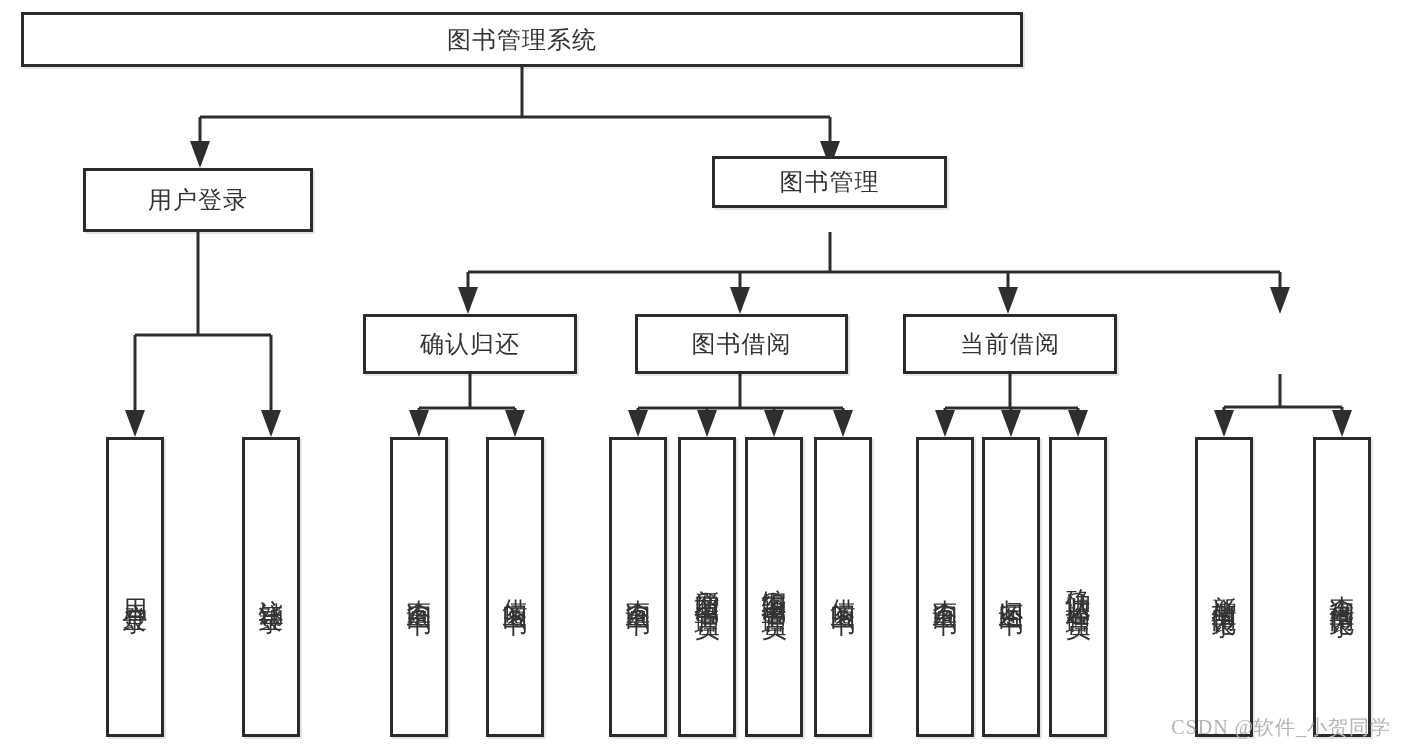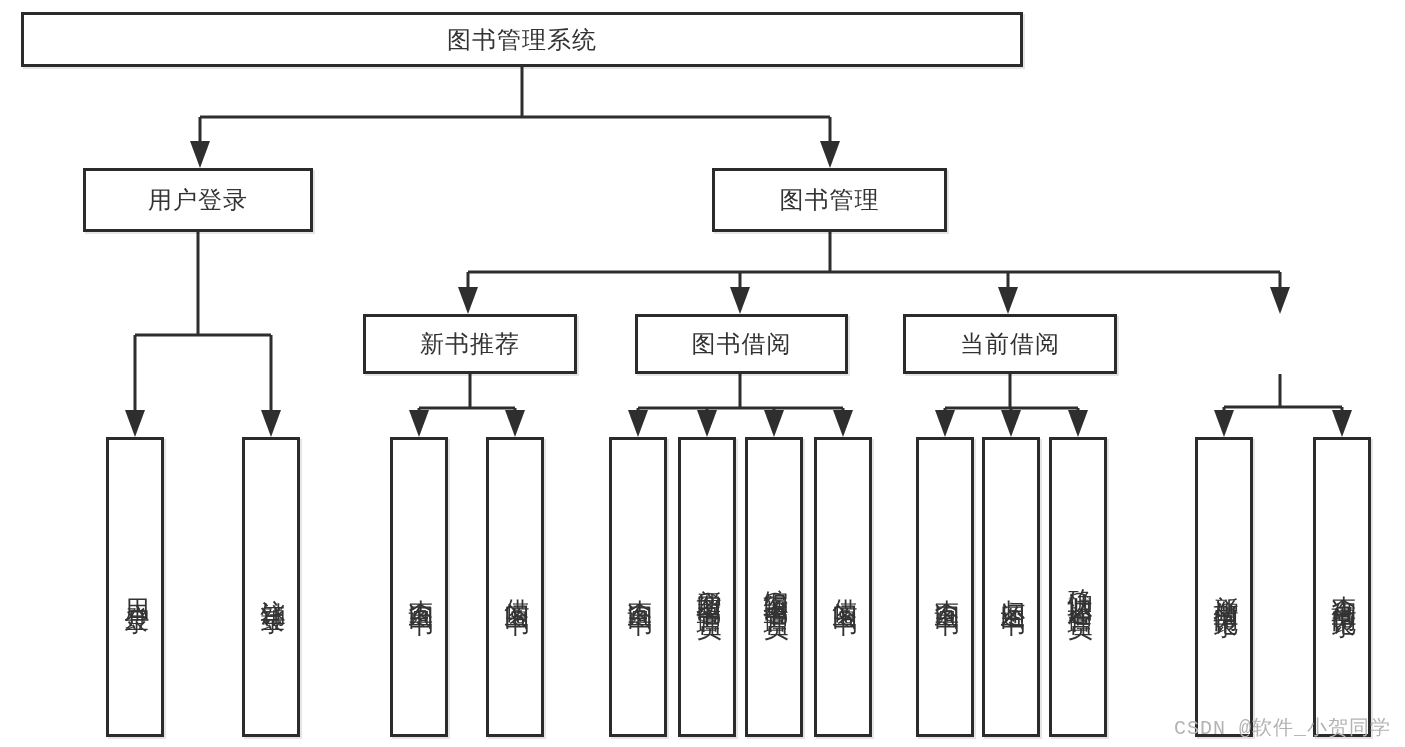--- a/index.html
+++ b/index.html
@@ -6,21 +6,21 @@
     --line-color:#2e2e2e;
     --box-border-color:#2b2b2b;
     --box-fill:#ffffff;
     --text-color:#333333;
     --watermark-color:#b3b3b3;
     --background:#ffffff;
   }
   html,body{margin:0;padding:0;background:var(--background);}
   #stage{
     position:relative;width:1405px;height:747px;background:var(--background);
-    font-family:Liberation Mono, monospace;
+    font-family:Liberation Serif, serif;
     color:var(--text-color);overflow:hidden;
   }
   #wires{position:absolute;left:0;top:0;width:1405px;height:747px;}
   #wires path{stroke:var(--line-color);stroke-width:3;fill:none;}
   #wires polygon{fill:var(--line-color);stroke:none;}
   .box{
     position:absolute;box-sizing:border-box;
     border:3px solid var(--box-border-color);
     background:var(--box-fill);
     display:flex;align-items:center;justify-content:center;
@@ -96,26 +96,26 @@
     </g>
   </svg>
 
   <div class="box node" style="left:21px;top:12px;width:1002px;height:55px">
     <span>图书管理系统</span>
   </div>
 
   <div class="box node" style="left:83px;top:168px;width:230px;height:64px">
     <span>用户登录</span>
   </div>
-  <div class="box node" style="left:712px;top:168px;width:235px;height:64px">
+  <div class="box node" style="left:712px;top:156px;width:235px;height:52px">
     <span>图书管理</span>
   </div>
 
   <div class="box node" style="left:363px;top:314px;width:214px;height:60px">
-    <span>新书推荐</span>
+    <span>确认归还</span>
   </div>
   <div class="box node" style="left:635px;top:314px;width:213px;height:60px">
     <span>图书借阅</span>
   </div>
   <div class="box node" style="left:903px;top:314px;width:214px;height:60px">
     <span>当前借阅</span>
   </div>
 
   <div class="box leaf" style="left:106px">
     <span>用户登录</span>

